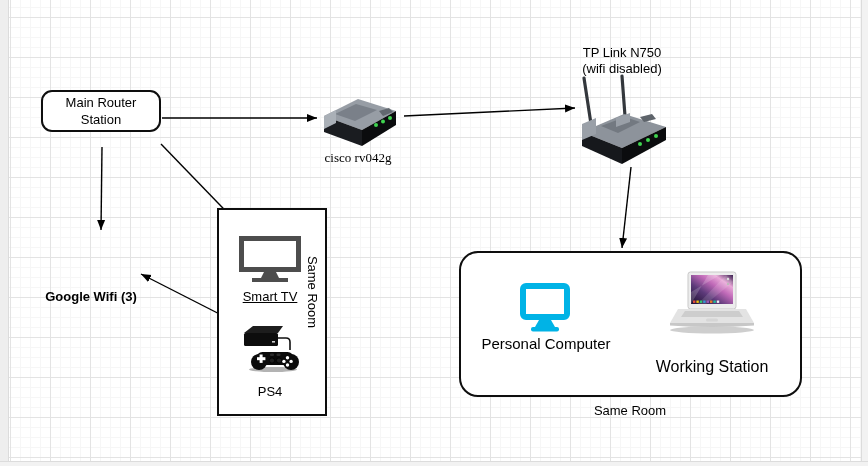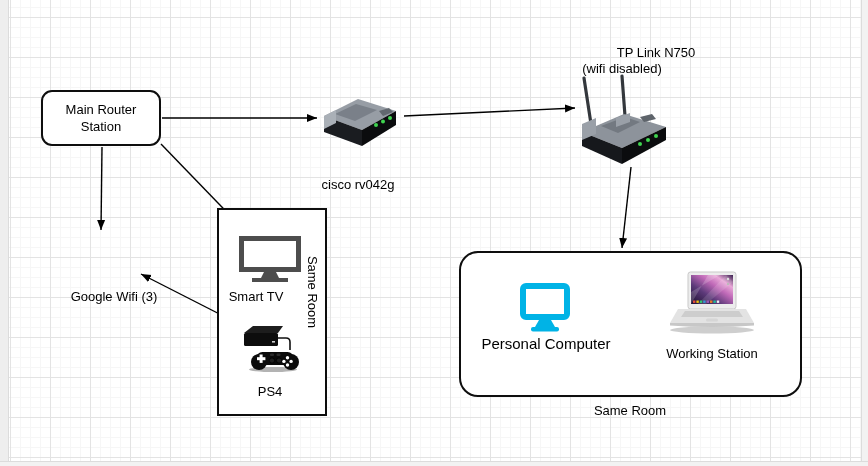--- a/index.html
+++ b/index.html
@@ -26,21 +26,21 @@
   .abs{position:absolute;}
   .lbl{
     position:absolute;font-size:13px;line-height:15px;color:#000;
     white-space:nowrap;transform:translateX(-50%);text-align:center;
   }
   .node-box{
     position:absolute;background:#fff;border:2px solid #0e0e0e;box-sizing:border-box;
     display:flex;align-items:center;justify-content:center;text-align:center;
     font-size:13px;line-height:17px;
   }
-  #main-router-box{left:41px;top:90px;width:120px;height:56px;border-radius:11px;}
+  #main-router-box{left:41px;top:90px;width:120px;height:42px;border-radius:11px;}
   #room-left-box{left:217px;top:208px;width:110px;height:208px;border-width:2px;border-radius:0;background:#fff;}
   #room-right-box{left:459px;top:251px;width:343px;height:146px;border-radius:19px;}
   #mesh-box{
     left:69px;top:232px;width:64px;height:50px;background:#fff;
     border:2px solid #20697b;border-radius:3px;box-sizing:border-box;
     display:flex;flex-direction:column;align-items:center;justify-content:center;gap:1px;
   }
   #mesh-box .mesh-word{font-size:16px;letter-spacing:.5px;color:#20697b;line-height:17px;}
   .vert-label{
     position:absolute;font-size:13px;white-space:nowrap;color:#000;
@@ -86,23 +86,23 @@
     <polygon points="18,19 39,9 60,15 38,26" fill="#7a8089"></polygon>
     <polygon points="7,21 45,35 45,51 7,37" fill="#1a1c20"></polygon>
     <polygon points="45,35 79,16 79,30 45,51" fill="#0b0c0e"></polygon>
     <polygon points="7,21 19,15 19,28 7,34" fill="#aab0b7"></polygon>
     <polygon points="62,16 72,13 76,17 66,21" fill="#62686f"></polygon>
     <circle cx="59" cy="30" r="2" fill="#3fd44f"></circle>
     <circle cx="66" cy="26.5" r="2" fill="#3fd44f"></circle>
     <circle cx="73" cy="23" r="2" fill="#3fd44f"></circle>
   </svg>
 </div>
-<div class="lbl" style="left:358px;top:177px;">cisco rv042g</div>
-
-<div class="lbl" style="left:622px;top:45px;margin-left:34px;">TP Link N750</div>
+<div class="lbl" style="left:358px;top:150px;font-family:Liberation Serif, serif;">cisco rv042g</div>
+
+<div class="lbl" style="left:622px;top:45px;">TP Link N750</div>
 <div class="lbl" style="left:622px;top:61px;text-align:center;">(wifi disabled)</div>
 <div class="abs" style="left:574px;top:74px;">
   <svg width="98" height="95" viewBox="0 0 98 95">
     <line x1="17" y1="50" x2="10" y2="4" stroke="#33373c" stroke-width="3.2" stroke-linecap="round"></line>
     <line x1="51" y1="42" x2="48" y2="2" stroke="#33373c" stroke-width="3.2" stroke-linecap="round"></line>
     <polygon points="8,58 50,40 92,53 48,74" fill="#8d939b"></polygon>
     <polygon points="27,52 51,43 66,48 44,59" fill="#737981"></polygon>
     <polygon points="66,43 78,40 82,45 70,48" fill="#5e646b"></polygon>
     <polygon points="8,58 48,74 48,90 8,72" fill="#16181c"></polygon>
     <polygon points="48,74 92,53 92,66 48,90" fill="#0b0c0e"></polygon>
@@ -121,33 +121,33 @@
       <circle cx="5" cy="6" r="4.2"></circle>
         <circle cx="13" cy="6" r="4.2"></circle>
         <circle cx="21" cy="6" r="4.2"></circle>
       <circle cx="29" cy="6" r="4.2"></circle>
         <circle cx="37" cy="6" r="4.2"></circle>
         <circle cx="45" cy="6" r="4.2"></circle>
       <circle cx="51" cy="6" r="4.2"></circle>
     </g>
   </svg>
 </div>
-<div class="lbl" style="left:114px;top:289px;">Google Wifi (3)</div>
+<div class="lbl" style="left:91px;top:289px;font-weight:bold;">Google Wifi (3)</div>
 
 <div id="room-left-box" class="node-box"></div>
 <div class="vert-label" style="left:312px;top:292px;">Same Room</div>
 
 <div class="abs" style="left:239px;top:236px;">
   <svg width="62" height="46" viewBox="0 0 62 46">
     <rect x="2.5" y="2.5" width="57" height="31" fill="#fff" stroke="#4d4d4d" stroke-width="5"></rect>
     <polygon points="25,36 37,36 40,42 22,42" fill="#4d4d4d"></polygon>
     <rect x="13" y="42" width="36" height="4" fill="#4d4d4d"></rect>
   </svg>
 </div>
-<div class="lbl" style="left:256px;top:289px;">Smart TV</div>
+<div class="lbl" style="left:270px;top:289px;text-decoration:underline;">Smart TV</div>
 
 <div class="abs" style="left:239px;top:322px;">
   <svg width="66" height="52" viewBox="0 0 66 52">
     <ellipse cx="34" cy="47.5" rx="24" ry="2.6" fill="#9a9a9a" opacity="0.75"></ellipse>
     <polygon points="5,11 14,4 44,4 39,11" fill="#1d1d1d"></polygon>
     <rect x="5" y="11" width="34" height="13" rx="1.5" fill="#0d0d0d"></rect>
     <rect x="33" y="19" width="3" height="1.6" fill="#cfcfcf"></rect>
     <path d="M39,16 h8 q4,0 4,4 v8" stroke="#111" stroke-width="1.6" fill="none"></path>
     <rect x="17" y="30" width="38" height="13" rx="6.5" fill="#0b0b0b"></rect>
     <circle cx="20" cy="40" r="8" fill="#0b0b0b"></circle>
@@ -206,13 +206,13 @@
       <rect x="42" y="30.5" width="2.4" height="2.4" fill="#e67e22"></rect>
       <rect x="45.4" y="30.5" width="2.4" height="2.4" fill="#1abc9c"></rect>
       <rect x="48.8" y="30.5" width="2.4" height="2.4" fill="#ecf0f1"></rect>
     </g>
     <polygon points="10,39 78,39 86,53 2,53" fill="#e3e3e3"></polygon>
     <polygon points="17,41 71,41 75,47 13,47" fill="#cdcdcd"></polygon>
     <rect x="38" y="48.5" width="12" height="3" rx="1.5" fill="#d6d6d6"></rect>
     <path d="M2,53 h84 v2.5 q-42,3 -84,0 Z" fill="#c7c7c7"></path>
   </svg>
 </div>
-<div class="lbl" style="left:712px;top:346px;font-size:13px;">Working Station</div>
+<div class="lbl" style="left:712px;top:359px;font-size:16px;">Working Station</div>
 
 </body></html>

